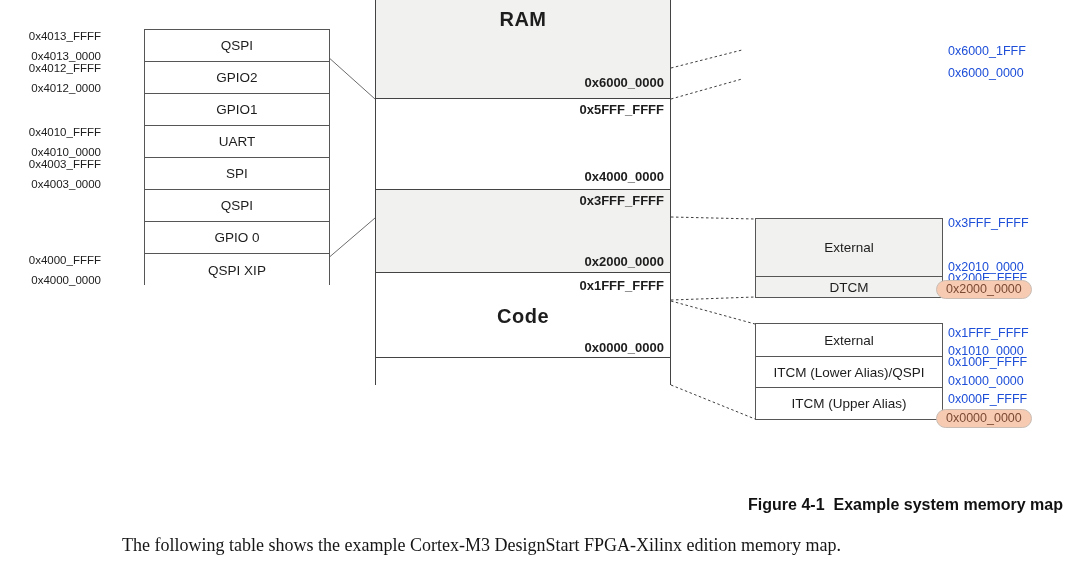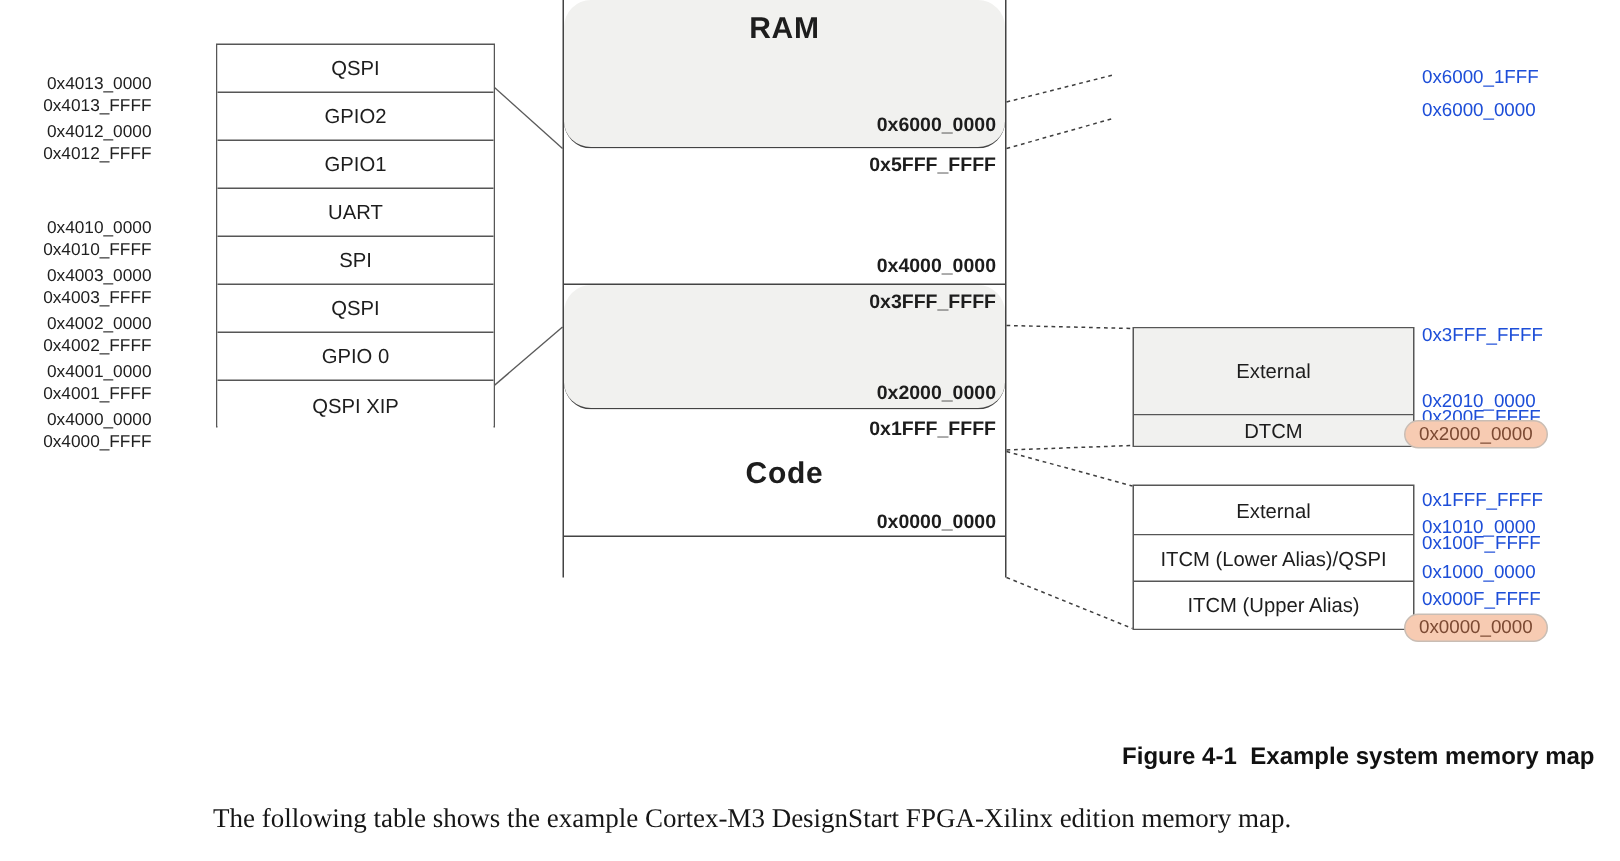--- a/index.html
+++ b/index.html
@@ -29,29 +29,29 @@
     display:flex;align-items:center;justify-content:center;
     font-size:13.5px;background:#fff;
   }
   .lt-row:last-child{border-bottom:none;}
   .addr-col{position:absolute;left:0;top:29px;width:103px;height:256px;}
   .addr-pair{position:absolute;left:0;width:103px;height:32px;}
   .addr-pair span{
     position:absolute;right:2px;font-size:11.5px;line-height:12px;
     white-space:nowrap;text-align:right;color:#202020;
   }
-  .a-top{top:1px;margin-top:35px;} .a-bot{top:21px;}
+  .a-top{top:1px;} .a-bot{top:21px;}
 
   
   .main-map{
     position:absolute;left:375px;top:0;width:296px;height:385px;
     border-left:1px solid var(--line);border-right:1px solid var(--line);
   }
   .region{position:relative;width:100%;border-bottom:1px solid var(--line);}
-  .region.shaded{background:var(--shade);border-radius:18px;}
+  .region.shaded{background:var(--shade);}
   .region-name{
     position:absolute;left:0;width:100%;text-align:center;
     font-weight:bold;font-size:20px;line-height:24px;letter-spacing:.5px;
   }
   .region-addr{
     position:absolute;right:6px;font-weight:bold;font-size:13px;line-height:14px;
     white-space:nowrap;
   }
 
   
@@ -74,21 +74,21 @@
     border-radius:10px;padding:2px 9px;color:var(--hl-text);
   }
 
   
   .caption{
     position:absolute;top:496px;right:17px;font-weight:bold;font-size:16px;
     white-space:nowrap;color:#111;
   }
   .caption .gap{display:inline-block;width:9px;}
   .body-text{
-    position:absolute;left:142px;top:535px;font-family:"Liberation Serif", serif;
+    position:absolute;left:122px;top:535px;font-family:"Liberation Serif", serif;
     font-size:18px;color:#161616;white-space:nowrap;
   }
 </style>
 </head>
 <body>
 
 <div id="canvas">
 
   <svg id="connectors" viewBox="0 0 1080 574" xmlns="http://www.w3.org/2000/svg">
 
@@ -114,28 +114,20 @@
       <span class="a-top">0x4012_FFFF</span>
       <span class="a-bot">0x4012_0000</span>
     </div>
     <div class="addr-pair" style="top:96px">
       <span class="a-top">0x4010_FFFF</span>
       <span class="a-bot">0x4010_0000</span>
     </div>
     <div class="addr-pair" style="top:128px">
       <span class="a-top">0x4003_FFFF</span>
       <span class="a-bot">0x4003_0000</span>
-    </div>
-    <div class="addr-pair" style="top:160px">
-      <span class="a-top">0x4002_FFFF</span>
-      <span class="a-bot">0x4002_0000</span>
-    </div>
-    <div class="addr-pair" style="top:192px">
-      <span class="a-top">0x4001_FFFF</span>
-      <span class="a-bot">0x4001_0000</span>
     </div>
     <div class="addr-pair" style="top:224px">
       <span class="a-top">0x4000_FFFF</span>
       <span class="a-bot">0x4000_0000</span>
     </div>
   </div>
 
   <div class="left-table">
     <div class="lt-row">QSPI</div>
     <div class="lt-row">GPIO2</div>

